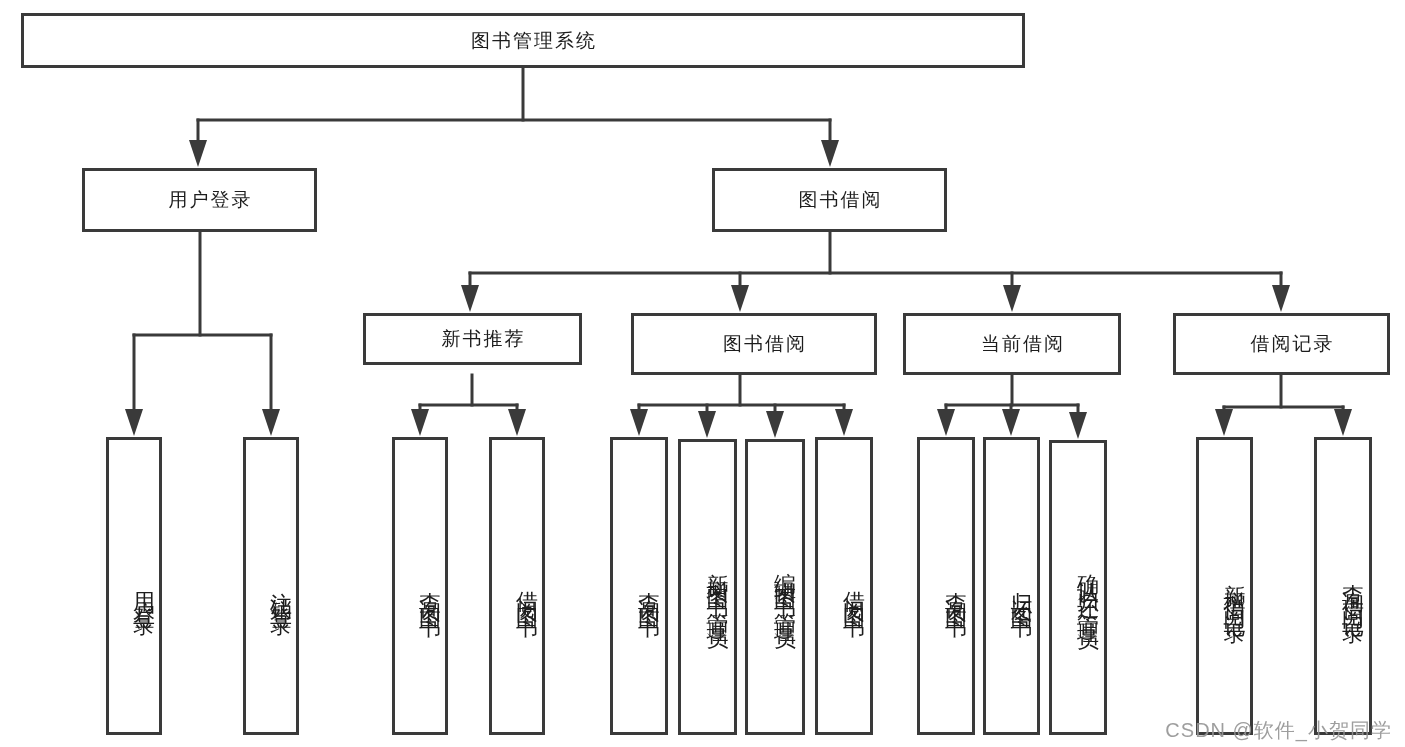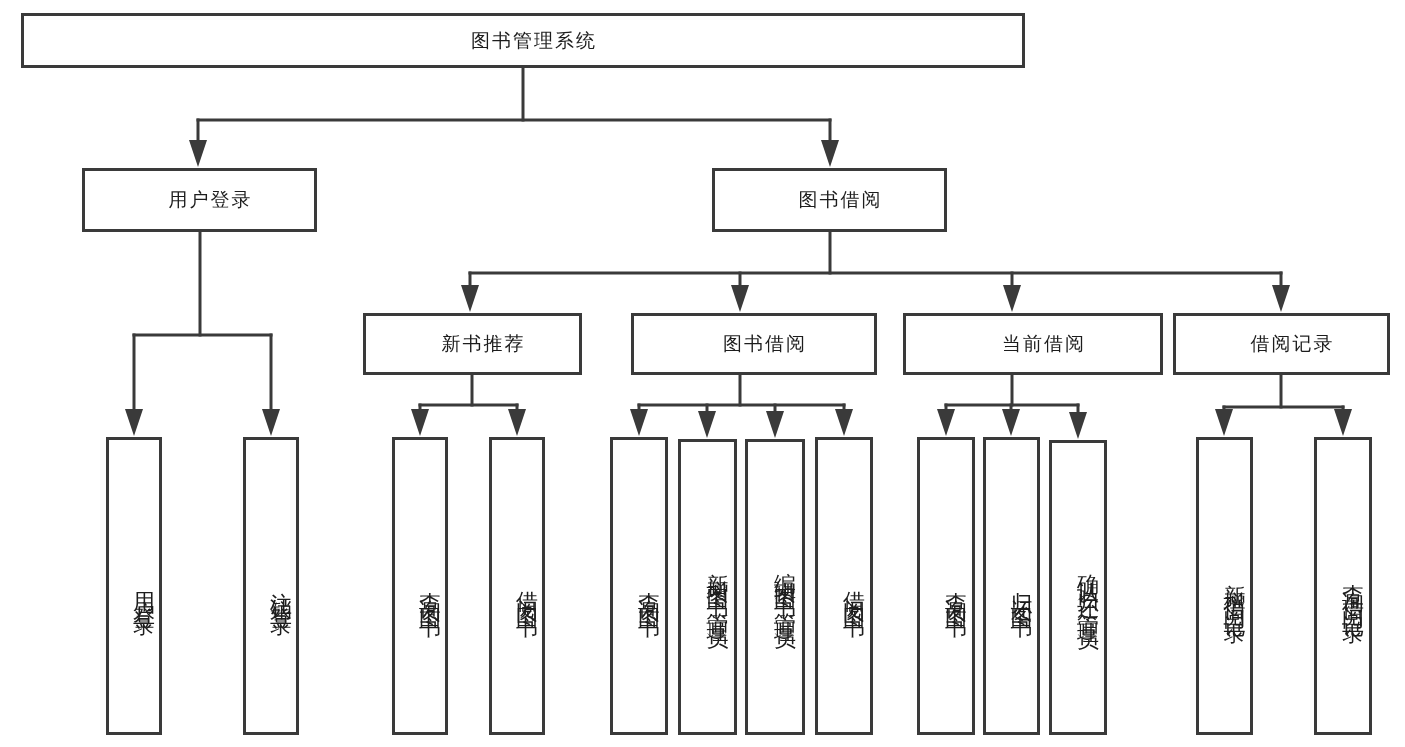--- a/index.html
+++ b/index.html
@@ -90,27 +90,27 @@
     <span class="hlabel">图书管理系统</span>
   </div>
 
   <div class="node" style="left:82px;top:168px;width:235px;height:64px">
     <span class="hlabel">用户登录</span>
   </div>
   <div class="node" style="left:712px;top:168px;width:235px;height:64px">
     <span class="hlabel">图书借阅</span>
   </div>
 
-  <div class="node" style="left:363px;top:313px;width:219px;height:62px">
+  <div class="node" style="left:363px;top:313px;width:219px;height:52px">
     <span class="hlabel">新书推荐</span>
   </div>
   <div class="node" style="left:631px;top:313px;width:246px;height:62px">
     <span class="hlabel">图书借阅</span>
   </div>
-  <div class="node" style="left:903px;top:313px;width:260px;height:62px">
+  <div class="node" style="left:903px;top:313px;width:218px;height:62px">
     <span class="hlabel">当前借阅</span>
   </div>
   <div class="node" style="left:1173px;top:313px;width:217px;height:62px">
     <span class="hlabel">借阅记录</span>
   </div>
 
   <div class="node" style="left:106px;top:437px;width:56px;height:298px">
     <span class="vlabel">用户登录</span>
   </div>
   <div class="node" style="left:243px;top:437px;width:56px;height:298px">
@@ -147,13 +147,14 @@
     <span class="vlabel">确认归还（管理员）</span>
   </div>
 
   <div class="node" style="left:1196px;top:437px;width:57px;height:298px">
     <span class="vlabel">新增借阅记录</span>
   </div>
   <div class="node" style="left:1314px;top:437px;width:58px;height:298px">
     <span class="vlabel">查询借阅记录</span>
   </div>
 
+  <div class="watermark">CSDN @软件_小贺同学</div>
 </div>
 
 </body></html>

